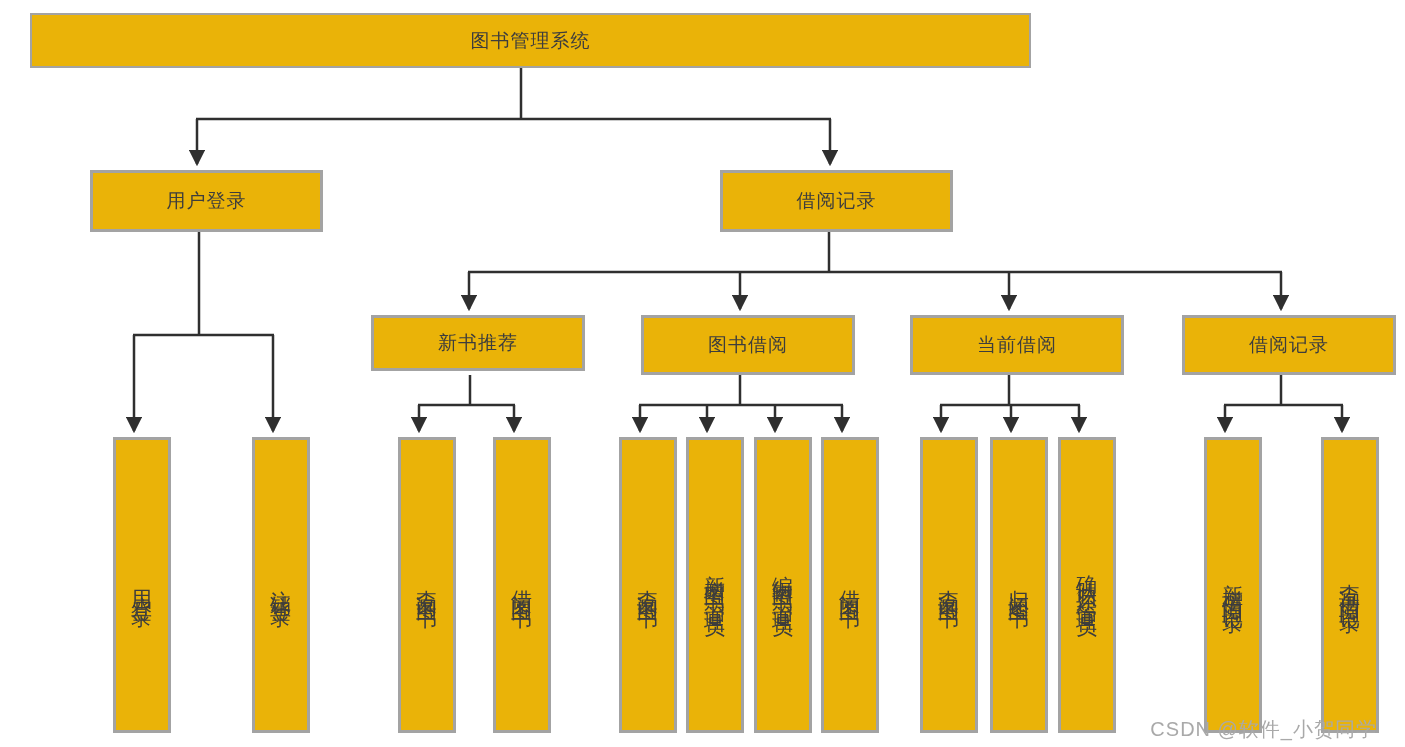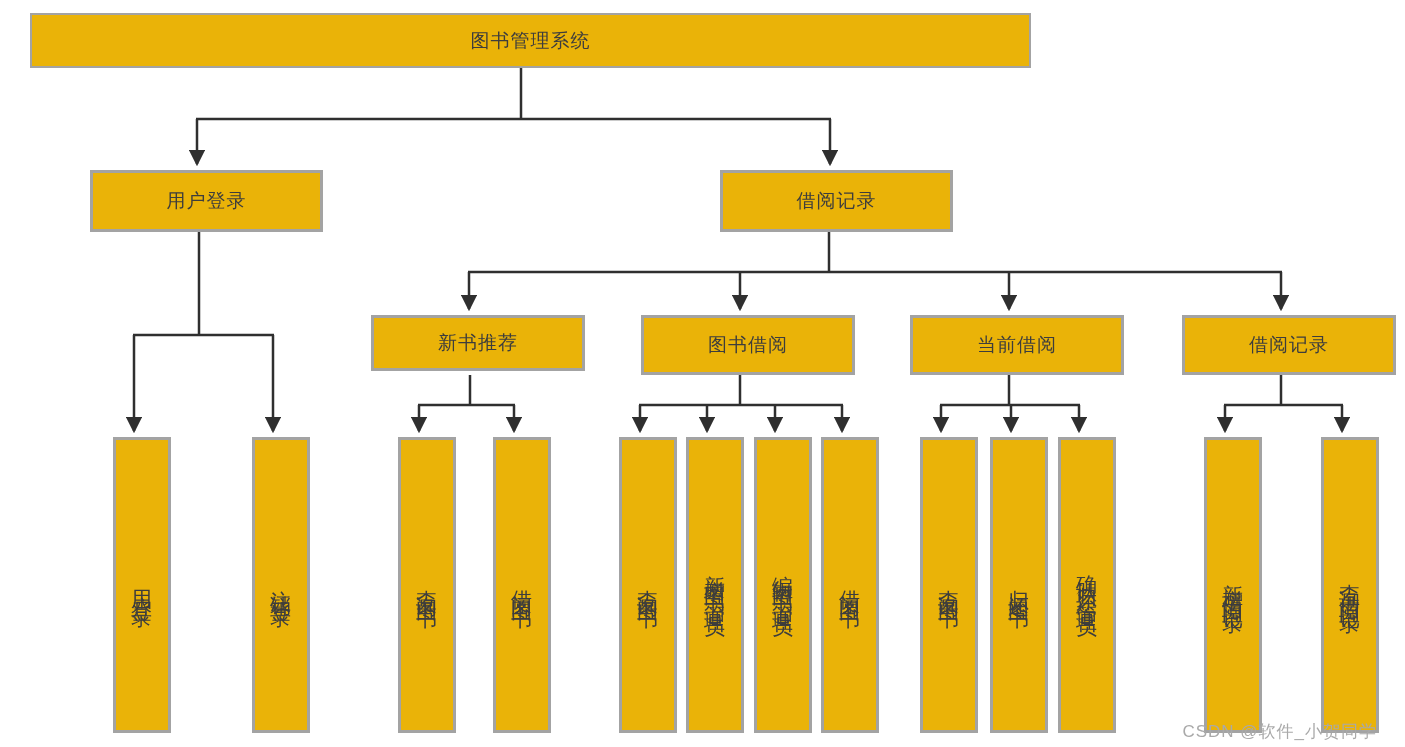--- a/index.html
+++ b/index.html
@@ -5,21 +5,21 @@
   html,body{margin:0;padding:0;background:#ffffff;}
   body{font-family:"Liberation Sans","DejaVu Sans",sans-serif;}
   #stage{position:relative;width:1405px;height:747px;background:#ffffff;overflow:hidden;}
   #wires{position:absolute;left:0;top:0;width:1405px;height:747px;}
   .node{position:absolute;background:#eab308;border:3px solid #a3a3a3;box-sizing:border-box;
         display:flex;align-items:center;justify-content:center;color:#3d3d3d;margin-left:8px;}
   .hbox{font-size:19px;letter-spacing:1px;}
   .root{border-width:2px;font-size:19px;}
   .vbox{writing-mode:vertical-rl;text-orientation:mixed;font-size:21px;letter-spacing:6px;
         line-height:1;display:flex;align-items:center;justify-content:center;}
-  .watermark{position:absolute;right:28px;bottom:4px;font-size:17px;color:#a9a9a9;
+  .watermark{position:absolute;right:28px;bottom:4px;font-size:20px;color:#a9a9a9;
              letter-spacing:1px;z-index:5;white-space:nowrap;margin-top:32px;}
 </style>
 </head>
 <body>
 
 <div id="stage">
 
   <svg id="wires" viewBox="0 0 1405 747" xmlns="http://www.w3.org/2000/svg">
     <defs>
       <marker id="arrow" viewBox="0 0 10 10" refX="8.6" refY="5" markerWidth="6.5" markerHeight="6.5" orient="auto-start-reverse">

